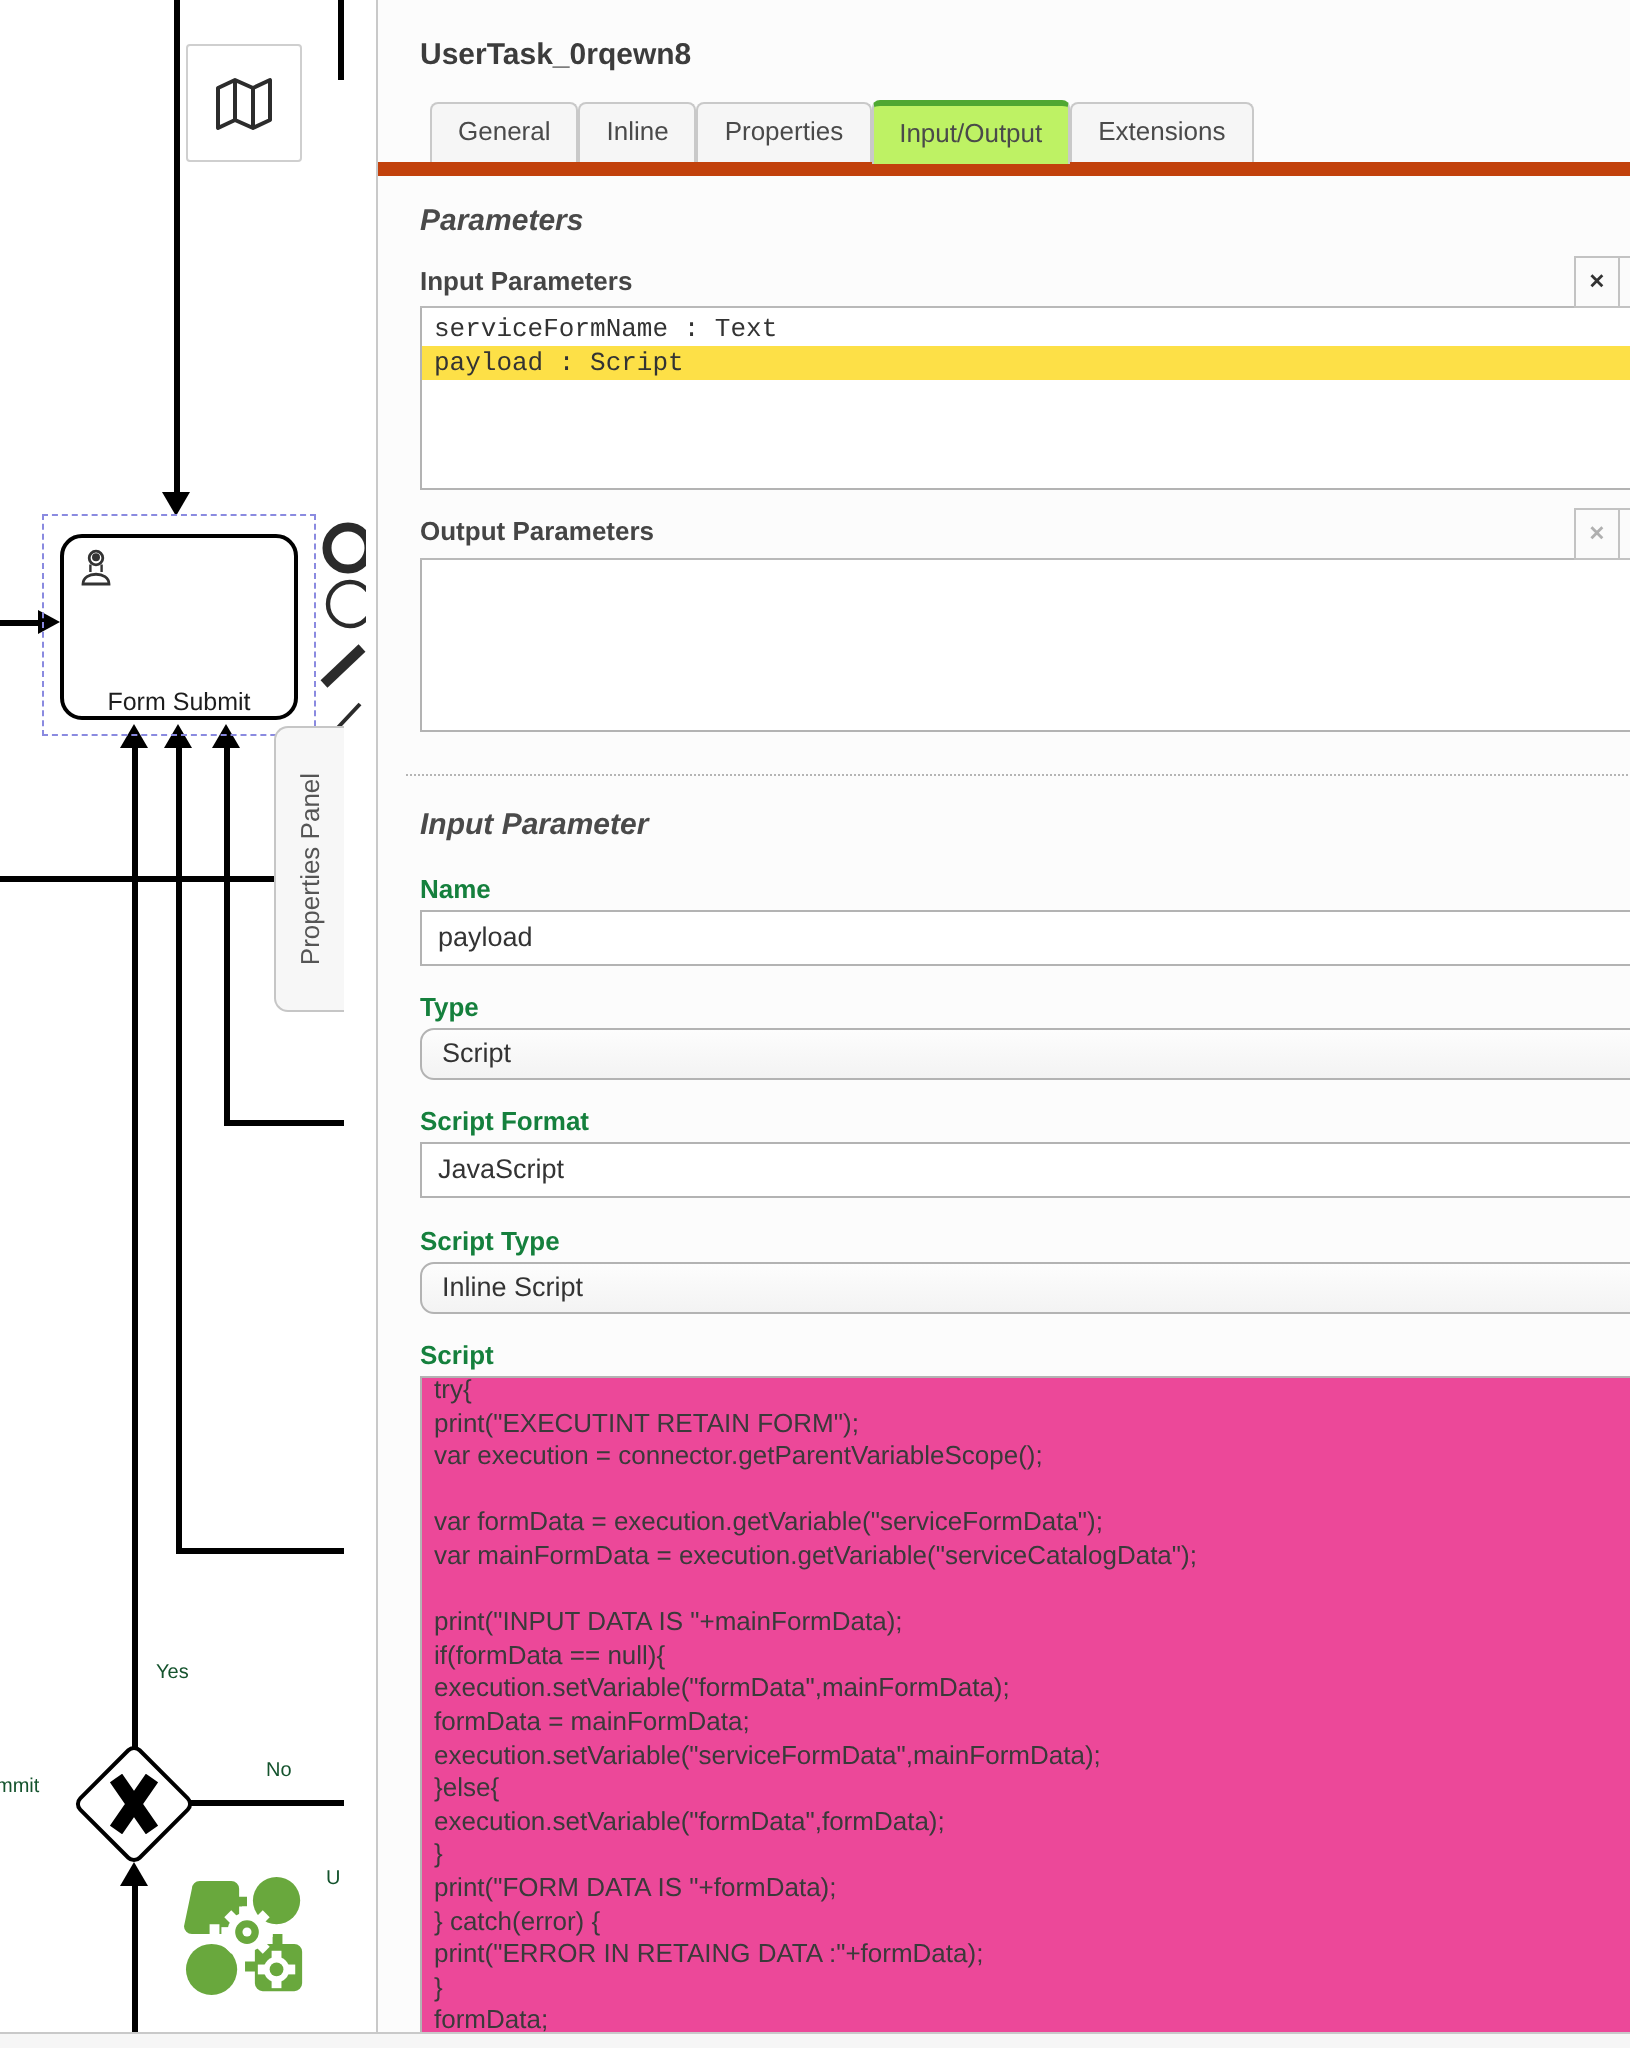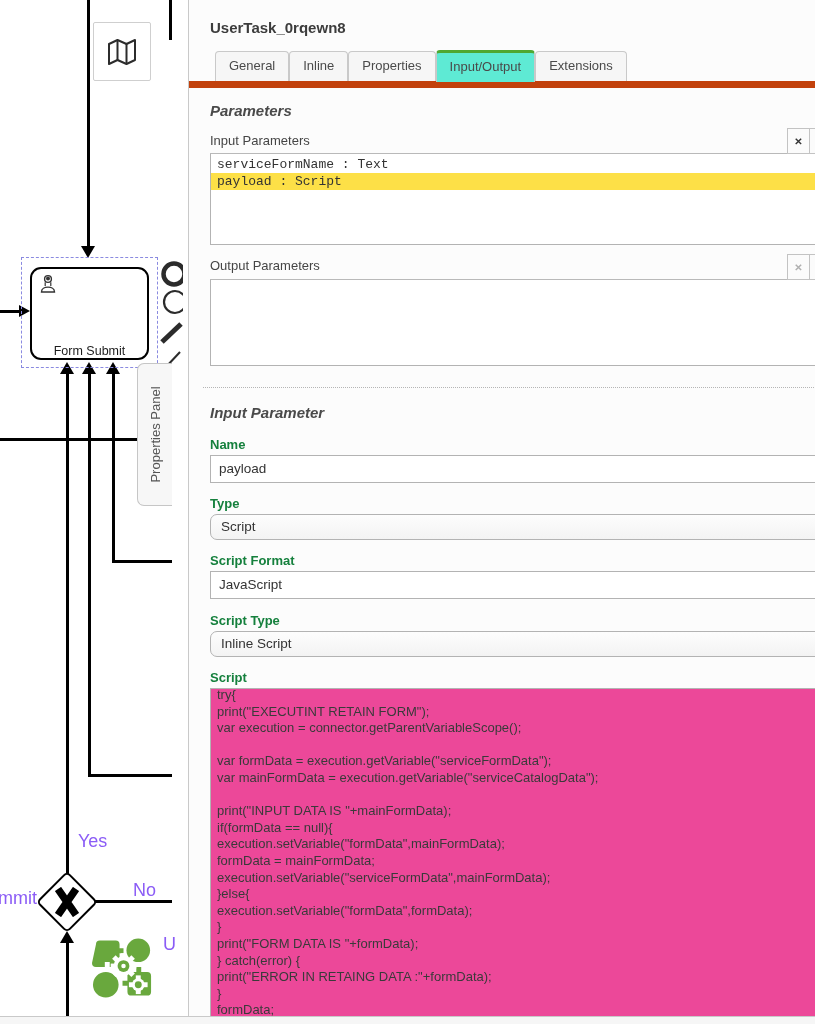--- a/index.html
+++ b/index.html
@@ -21,50 +21,50 @@
     border:1px dashed #8a8ae0;box-sizing:border-box;}
   .task{position:absolute;left:30px;top:267px;width:119px;height:93px;box-sizing:border-box;
     background:#fff;border:2px solid #000;border-radius:11px;display:flex;align-items:flex-end;
     justify-content:center;font-size:12.5px;color:#1d1d1d;z-index:2;}
   .task .user-ic{position:absolute;left:7px;top:5px;}
 
   .gateway{position:absolute;left:45px;top:880px;width:44px;height:44px;background:#fff;
     border:2.5px solid #000;border-radius:5px;transform:rotate(45deg);box-sizing:border-box;z-index:2;}
   .gw-x{position:absolute;left:55px;top:887px;z-index:3;}
 
-  .flow-label{position:absolute;font-size:18px;color:#8b5cf6;z-index:2;white-space:nowrap;}
+  .flow-label{position:absolute;font-size:10px;color:#14532d;z-index:2;white-space:nowrap;}
 
   .ctx-pad{position:absolute;left:157px;top:258px;z-index:2;}
   .connector-ic{position:absolute;left:92px;top:932px;z-index:2;}
 
   
   .props-tab{position:absolute;left:137px;top:363px;width:35px;height:143px;background:#f7f7f7;
     border:1px solid #c6c6c6;border-right:none;border-radius:7px 0 0 7px;z-index:3;
     display:flex;align-items:center;justify-content:center;box-sizing:border-box;}
   .props-tab .vtext{transform:rotate(-90deg);white-space:nowrap;font-size:13px;color:#555;}
 
   
   .panel{position:absolute;left:188px;top:0;width:643px;height:1024px;background:#fcfcfc;
     border-left:1px solid #c9c9c9;box-sizing:border-box;z-index:4;overflow:hidden;color:#444;}
   .panel h2{margin:18px 0 0 21px;font-size:15px;line-height:19px;color:#3c3c3c;font-weight:bold;}
 
   .tabbar{margin-top:13px;height:31px;border-bottom:7px solid #c2410c;padding-left:26px;
     display:flex;align-items:flex-end;gap:0;box-sizing:content-box;}
   .tab{height:29px;line-height:28px;padding:0 13px;font-size:13px;color:#4a4a4a;background:#f6f6f6;
     border:1px solid #c9c9c9;border-bottom:none;border-radius:4px 4px 0 0;cursor:default;}
-  .tab.active{height:29px;background:#5eead4;border-top:3px solid #4fa832;margin-bottom:-1px;z-index:1;position:relative;}
+  .tab.active{height:29px;background:#bef264;border-top:3px solid #4fa832;margin-bottom:-1px;z-index:1;position:relative;}
 
   .content{padding:0 0 0 21px;position:relative;}
   .group-heading{margin:14px 0 0;font-size:15px;line-height:17px;font-style:italic;font-weight:bold;color:#4a4a4a;}
   .group-heading.mt16{margin-top:16px;}
 
   .group-header{position:relative;height:26px;border-bottom:1px solid #b9b9b9;width:622px;}
   .group-header.first{margin-top:9px;height:25px;}
   .group-header.second{margin-top:8px;}
-  .group-label{font-size:13px;font-weight:normal;color:#454545;line-height:26px;}
+  .group-label{font-size:13px;font-weight:bold;color:#454545;line-height:26px;}
   .hdr-btns{position:absolute;right:0;bottom:-1px;display:flex;}
   .sq-btn{width:23px;height:26px;box-sizing:border-box;border:1px solid #c3c3c3;background:#fbfbfb;
     display:flex;align-items:center;justify-content:center;font-size:10px;font-weight:bold;color:#333;padding:0;margin:0 0 0 -1px;}
   .sq-btn.plus{font-size:15px;font-weight:normal;}
   .sq-btn.disabled{color:#b0b0b0;}
 
   .listbox{width:620px;border:1px solid #b3b3b3;border-top:none;background:#fff;box-sizing:border-box;
     font-size:13px;color:#333;position:relative;}
   .listbox.inputs{height:91px;padding-top:2px;}
   .listbox.outputs{height:86px;}

